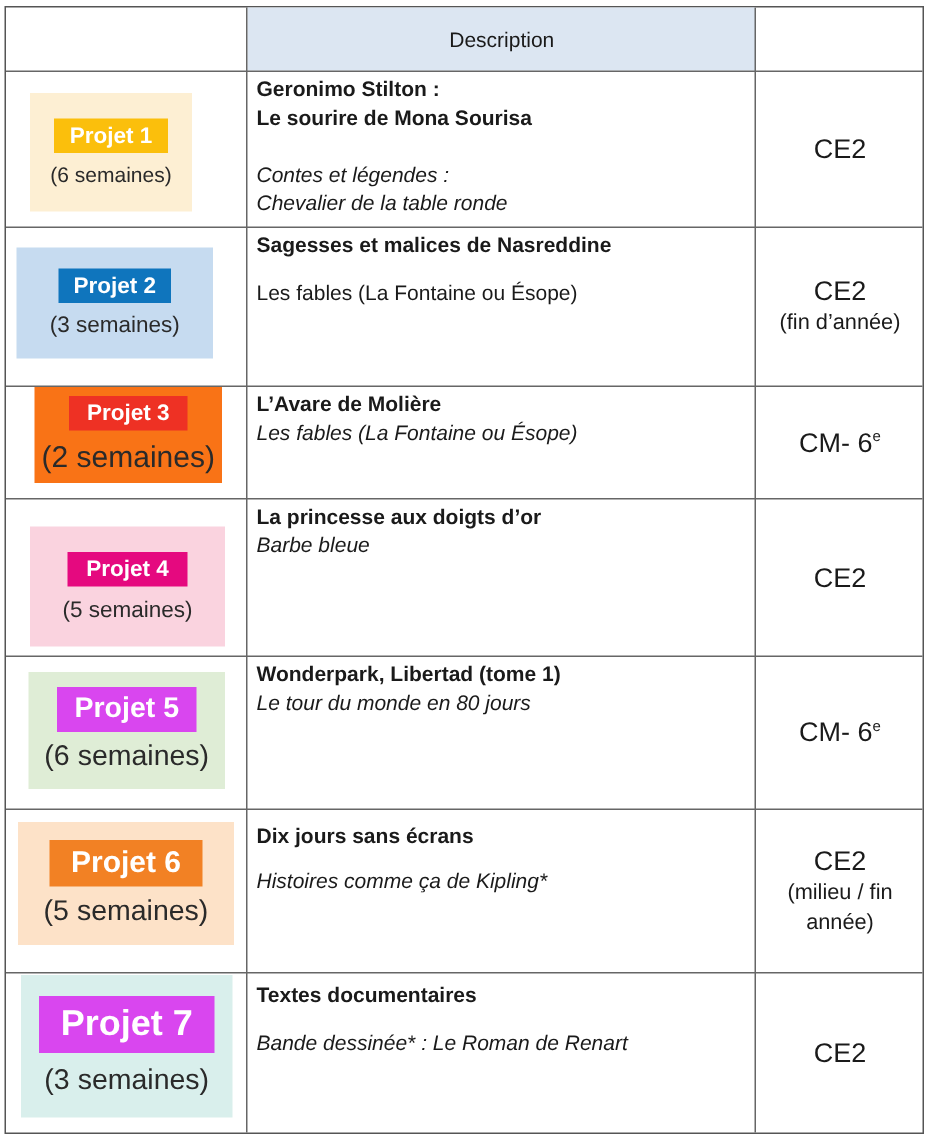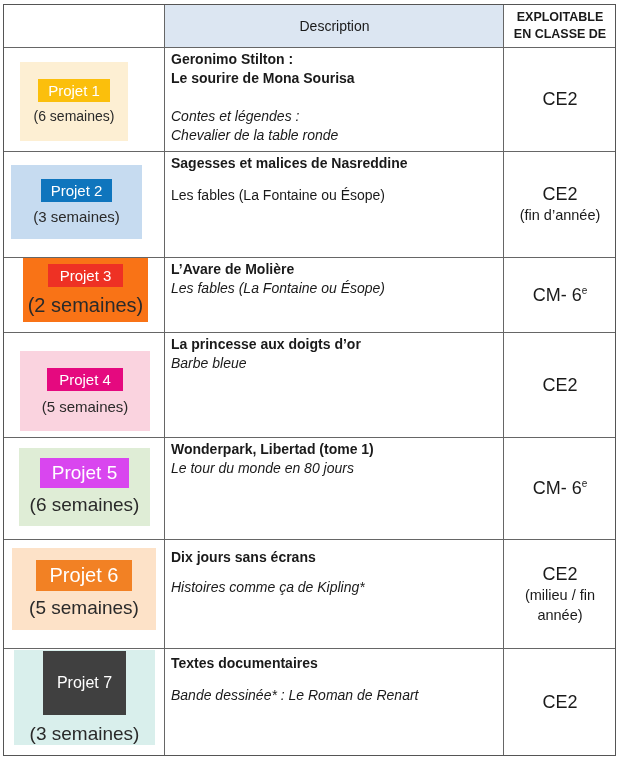--- a/index.html
+++ b/index.html
@@ -10,43 +10,39 @@
     .hline { position: absolute; left: 0; right: 0; height: 1px; background: #666; }
     .vline { position: absolute; top: 0; bottom: 0; width: 1px; background: #666; }
     .hdr-desc { position: absolute; left: 161px; top: 0; width: 339px; height: 42px; background: #dce6f2;
                 display: flex; align-items: center; justify-content: center; font-size: 14px; }
     .hdr-class { position: absolute; left: 500px; top: 0; width: 112px; height: 42px;
                  display: flex; flex-direction: column; align-items: center; justify-content: center;
                  font-size: 12.5px; font-weight: bold; line-height: 17px; }
     .row { position: absolute; left: 0; width: 611px; }
     .proj-cell { position: absolute; left: 0; top: 0; width: 160px; height: 100%; }
     .proj-bg { position: absolute; display: flex; flex-direction: column; align-items: center; justify-content: center; }
-    .proj-tag { color: #fff; font-weight: normal; text-align: center; }
+    .proj-tag { color: #fff; font-weight: bold; text-align: center; }
     .proj-dur { color: #2a2a2a; text-align: center; }
     .desc-cell { position: absolute; left: 167px; top: 0; width: 330px; font-size: 14px; line-height: 19px; }
     .desc-title { font-weight: bold; }
     .desc-sub { font-style: italic; }
     .desc-plain { font-style: normal; }
     .class-cell { position: absolute; left: 501px; top: 0; width: 110px; height: 100%;
                   display: flex; flex-direction: column; align-items: center; justify-content: center; text-align: center; }
     .class-main { font-size: 18px; }
     .class-sub { font-size: 14.5px; line-height: 20px; }
     sup { font-size: 10px; }
   </style>
 </head>
 <body>
 
 <div class="tbl">
 
   <div class="hdr-desc">
     <span>Description</span>
-  </div>
-  <div class="hdr-class">
-    <span>EXPLOITABLE</span>
-    <span>EN CLASSE DE</span>
   </div>
 
   <div class="vline" style="left:160px"></div>
   <div class="vline" style="left:499px"></div>
   <div class="hline" style="top:42px"></div>
   <div class="hline" style="top:146px"></div>
   <div class="hline" style="top:252px"></div>
   <div class="hline" style="top:327px"></div>
   <div class="hline" style="top:432px"></div>
   <div class="hline" style="top:534px"></div>
@@ -151,21 +147,21 @@
     </div>
     <div class="class-cell">
       <div class="class-main">CE2</div>
       <div class="class-sub" style="width:90px">(milieu / fin année)</div>
     </div>
   </div>
 
   <div class="row" style="top:644px;height:106px">
     <div class="proj-cell">
       <div class="proj-bg" style="left:10px;top:1px;width:141px;height:95px;background:#d9efec">
-        <div class="proj-tag" style="background:#404040;font-size:16px;padding:23px 14px">Projet 7</div>
+        <div class="proj-tag" style="background:#d946ef;font-size:24px;padding:5px 14px">Projet 7</div>
         <div class="proj-dur" style="font-size:19px;margin-top:8px">(3 semaines)</div>
       </div>
     </div>
     <div class="desc-cell" style="top:5px">
       <div class="desc-title">Textes documentaires</div>
       <div style="height:13px"></div>
       <div class="desc-sub">Bande dessinée* : Le Roman de Renart</div>
     </div>
     <div class="class-cell">
       <div class="class-main">CE2</div>

